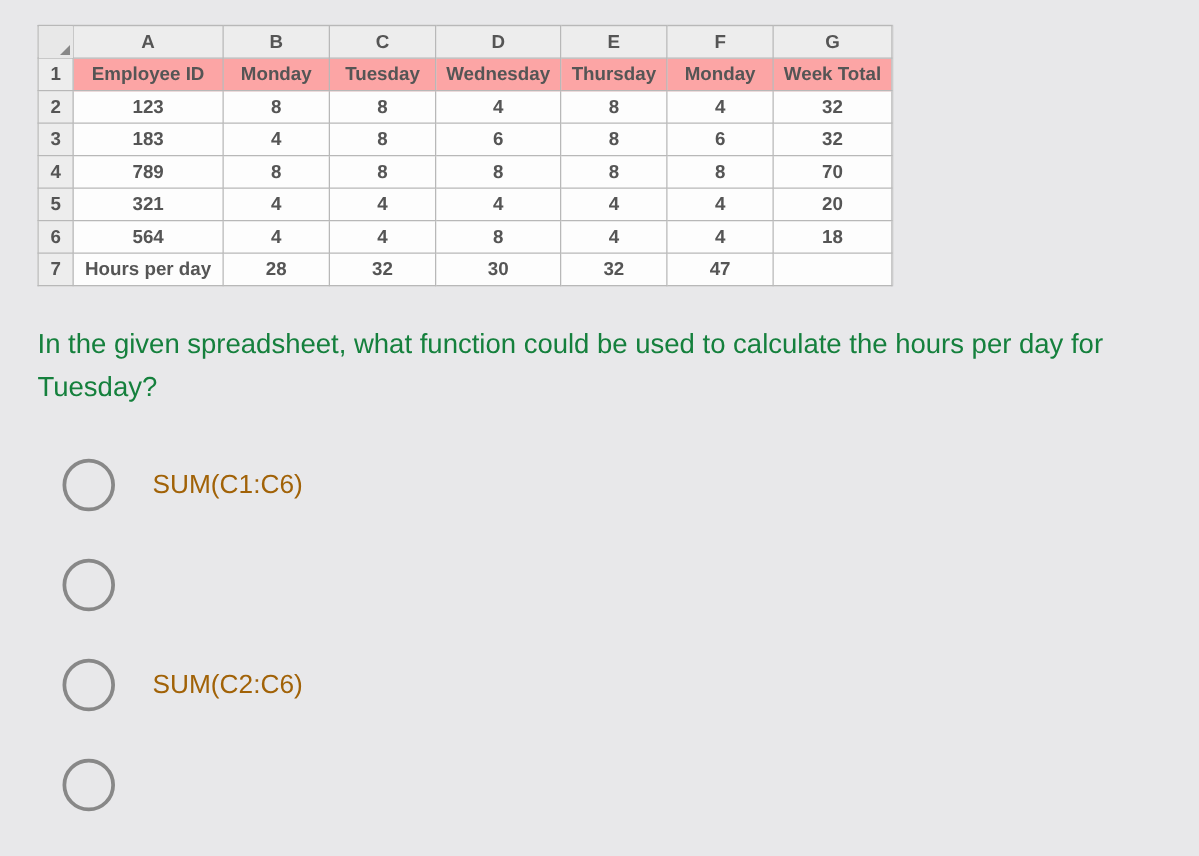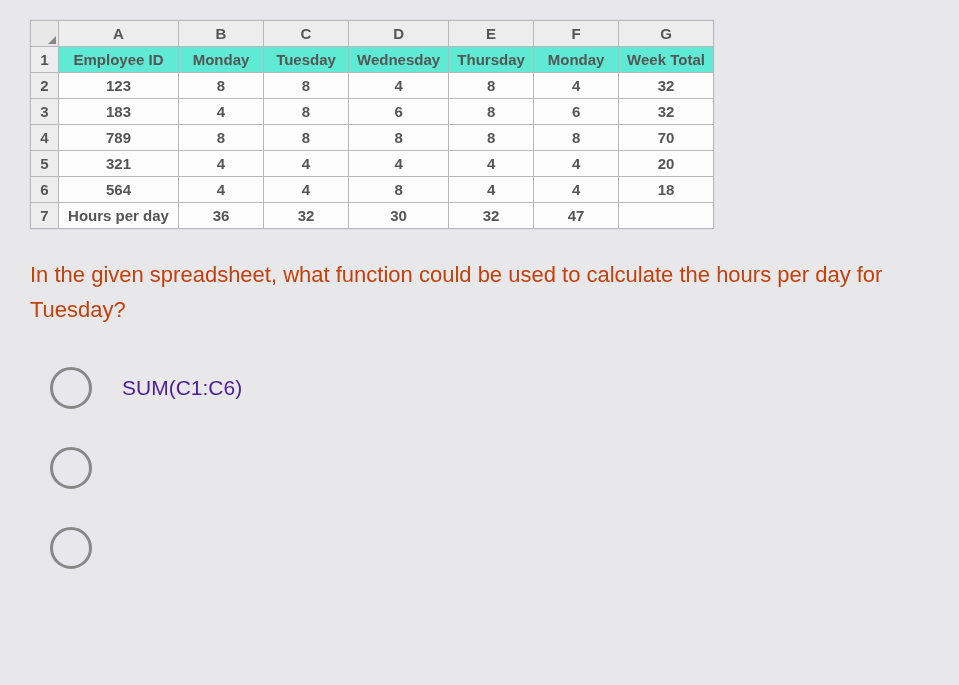--- a/index.html
+++ b/index.html
@@ -47,27 +47,27 @@
     color: #555;
   }
   .spreadsheet .rowhead {
     background: #ededed;
     font-weight: bold;
     color: #555;
     min-width: 28px;
     width: 28px;
   }
   .spreadsheet .header-row td {
-    background: #5eead4;
+    background: #fca5a5;
     font-weight: bold;
   }
   .spreadsheet .col-a { min-width: 120px; }
   .question-text {
     font-size: 22px;
-    color: #c2410c;
+    color: #15803d;
     line-height: 1.6;
     margin-bottom: 40px;
     font-weight: 500;
   }
   .options { padding-left: 20px; }
   .option {
     display: flex;
     align-items: center;
     margin-bottom: 38px;
   }
@@ -75,21 +75,21 @@
     width: 42px;
     height: 42px;
     border: 3px solid #888;
     border-radius: 50%;
     background: transparent;
     flex-shrink: 0;
     margin-right: 30px;
   }
   .option-label {
     font-size: 21px;
-    color: #4c1d95;
+    color: #a16207;
     font-weight: 500;
   }
 </style>
 </head>
 <body>
 
 <table class="spreadsheet">
   <tbody>
       <tr>
     <th class="corner"></th>
@@ -157,21 +157,21 @@
     <td>4</td>
     <td>4</td>
     <td>8</td>
     <td>4</td>
     <td>4</td>
     <td>18</td>
   </tr>
   <tr>
     <th class="rowhead">7</th>
     <td class="col-a">Hours per day</td>
-    <td>36</td>
+    <td>28</td>
     <td>32</td>
     <td>30</td>
     <td>32</td>
     <td>47</td>
     <td></td>
   </tr>
 </tbody>
   </table>
 
 <p class="question-text">In the given spreadsheet, what function could be used to calculate the hours per day for Tuesday?</p>
@@ -179,14 +179,18 @@
 <div class="options">
   <div class="option">
     <span class="radio"></span>
     <span class="option-label">SUM(C1:C6)</span>
   </div>
   <div class="option">
     <span class="radio"></span>
   </div>
   <div class="option">
     <span class="radio"></span>
+    <span class="option-label">SUM(C2:C6)</span>
+  </div>
+  <div class="option">
+    <span class="radio"></span>
   </div>
 </div>
 
 </body></html>

